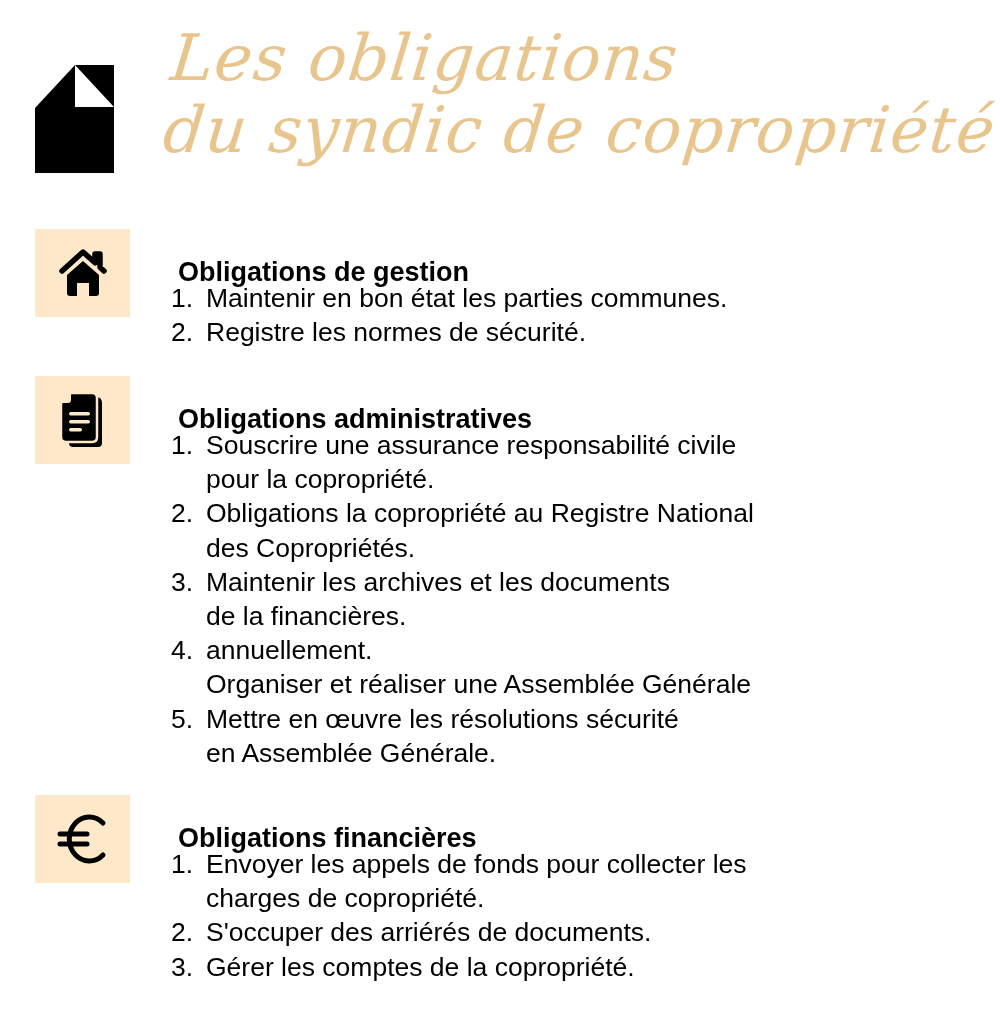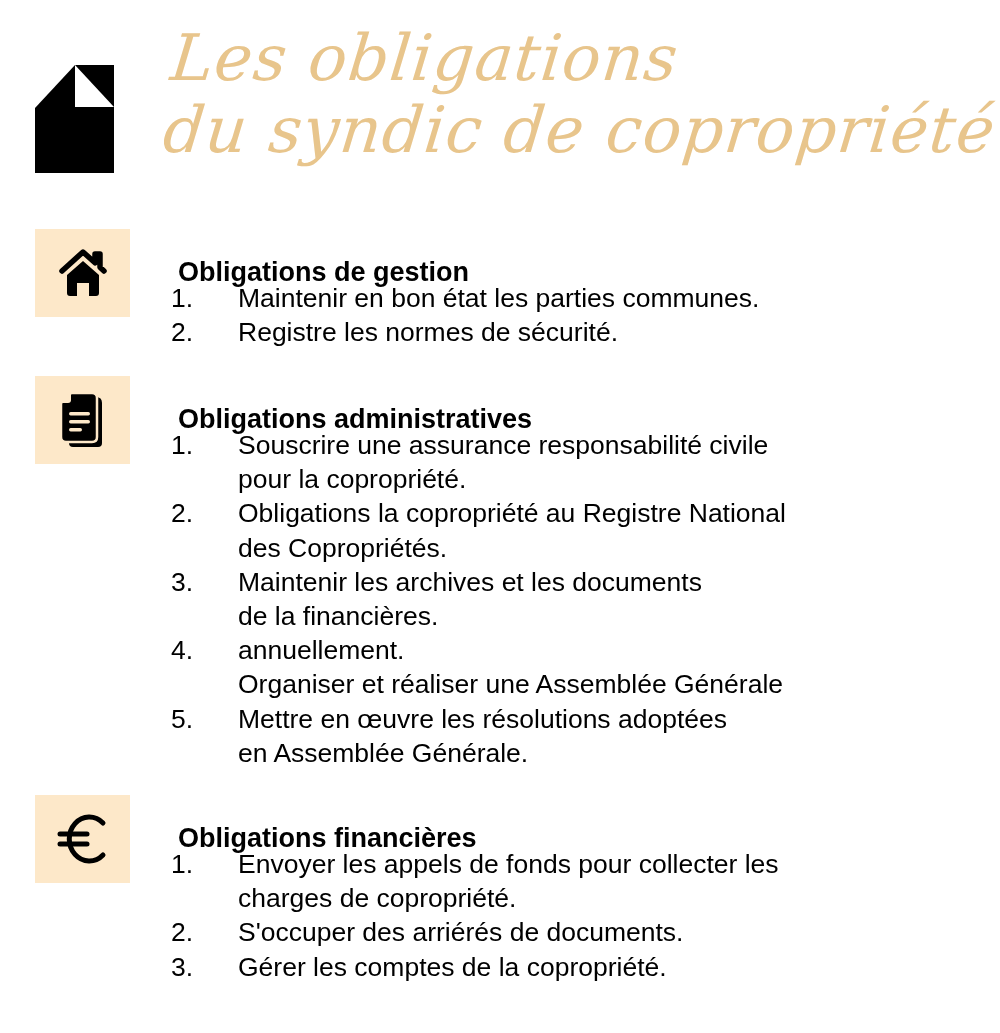--- a/index.html
+++ b/index.html
@@ -12,21 +12,21 @@
            transform: skewX(-6deg); transform-origin: left bottom; }
   .title span { display: block; white-space: nowrap; }
   .section { position: absolute; left: 35px; width: 900px; }
   .icon-box { position: absolute; left: 0; top: 0; width: 95px; height: 88px;
               background: #fde8c9; display: flex; align-items: center; justify-content: center; }
   .heading { position: absolute; left: 126px; top: 10px; margin: 17px;
              font-size: 27px; font-weight: bold; line-height: 32px; white-space: nowrap; }
   .list { position: absolute; left: 126px; top: 52px; margin: 0; padding: 0; list-style: none; }
   .item { position: relative; padding-left: 45px; font-size: 26.5px; line-height: 34.2px; }
   .num { position: absolute; left: 10px; top: 0; }
-  .line { display: block; white-space: nowrap; margin-left: 32px; }
+  .line { display: block; white-space: nowrap; }
 </style>
 </head>
 <body>
 
 <svg class="doc-icon" viewBox="0 0 79 108">
   <polygon points="0,43 40,0 79,0 79,108 0,108" fill="#000"></polygon>
   <polygon points="40,0 40,42 79,42" fill="#fff"></polygon>
 </svg>
 
 <h1 class="title">
@@ -82,21 +82,21 @@
       <span class="line">Maintenir les archives et les documents</span>
       <span class="line">de la financières.</span>
     </li>
     <li class="item">
       <span class="num">4.</span>
       <span class="line">annuellement.</span>
       <span class="line">Organiser et réaliser une Assemblée Générale</span>
     </li>
     <li class="item">
       <span class="num">5.</span>
-      <span class="line">Mettre en œuvre les résolutions adoptées</span>
+      <span class="line">Mettre en œuvre les résolutions sécurité</span>
       <span class="line">en Assemblée Générale.</span>
     </li>
   </ol>
 </section>
 
 <section class="section" style="top:795px;">
   <div class="icon-box">
     <svg width="56" height="56" viewBox="0 0 56 56">
       <path d="M48 12 A20 22 0 1 0 48 44" fill="none" stroke="#000" stroke-width="5" stroke-linecap="round"></path>
       <line x1="5" y1="23" x2="32" y2="23" stroke="#000" stroke-width="5" stroke-linecap="round"></line>

